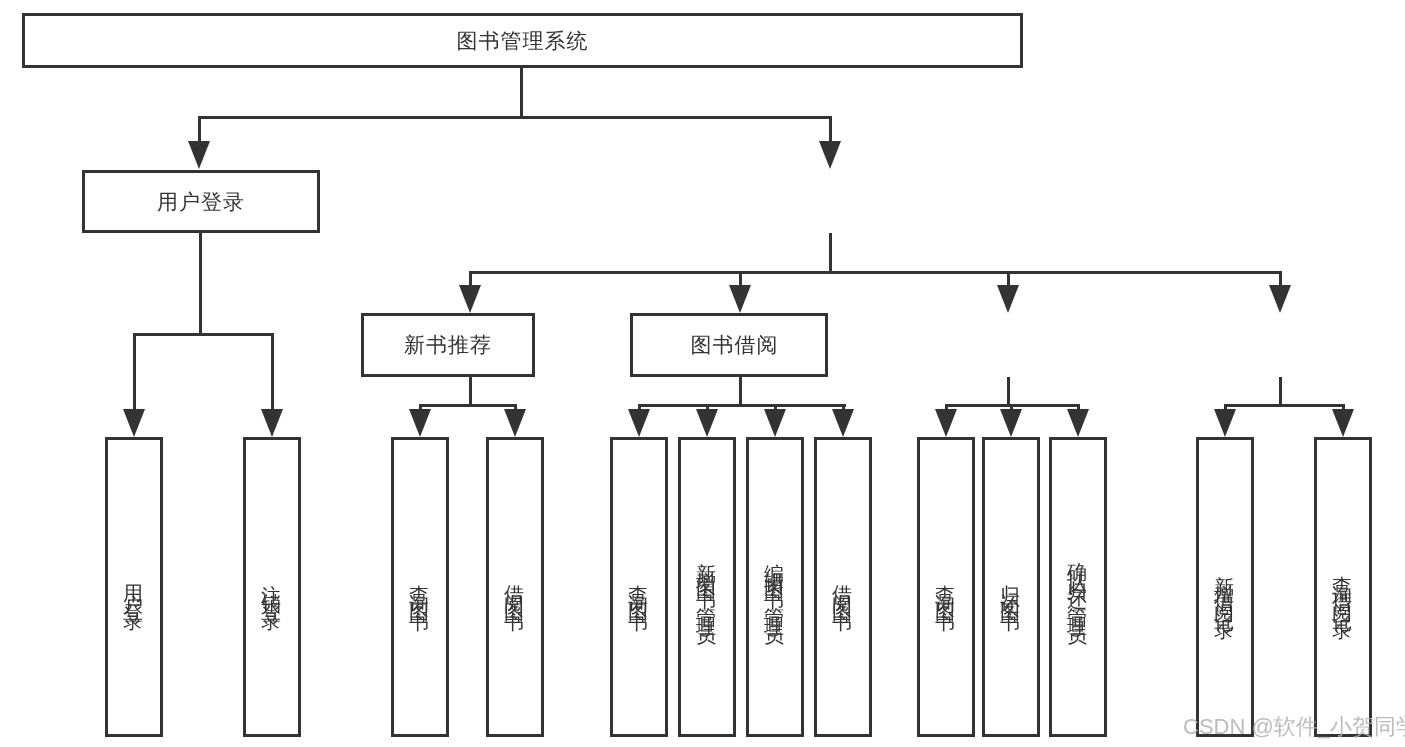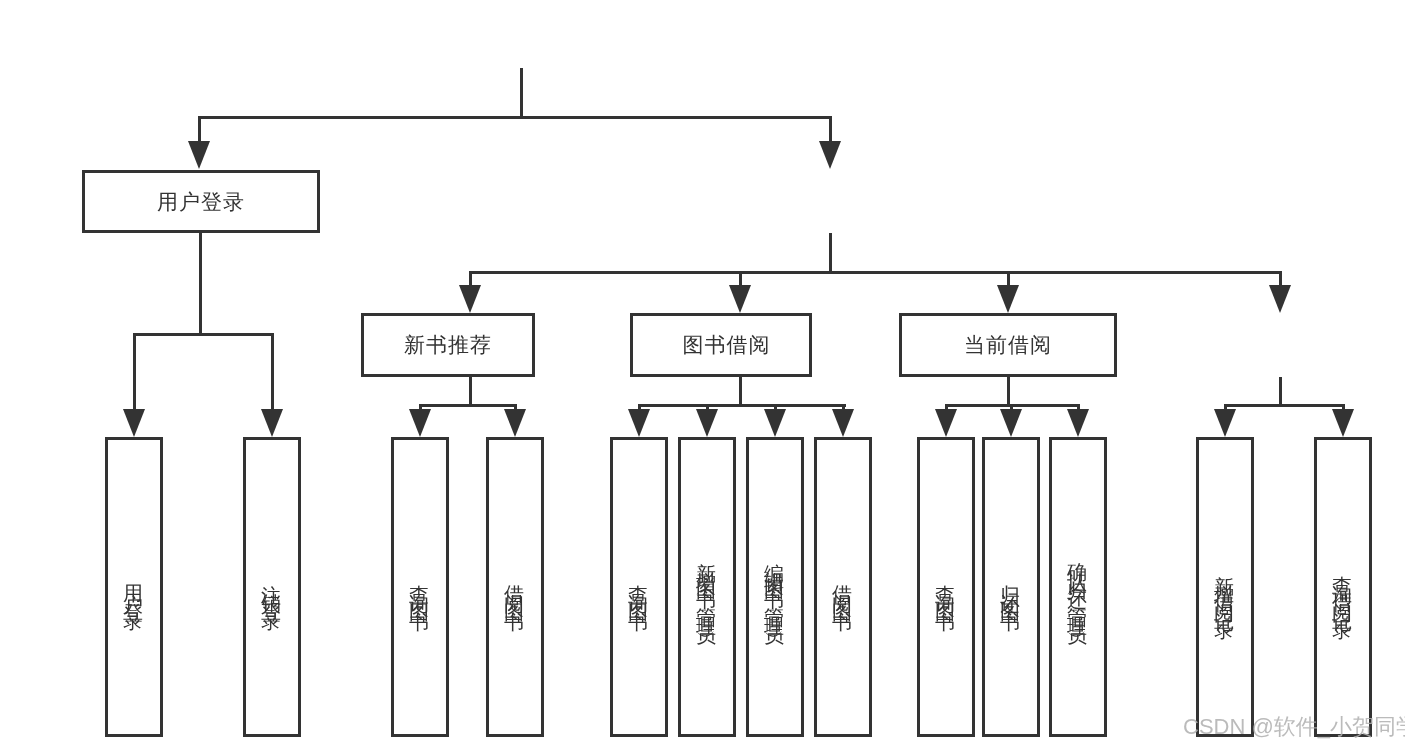--- a/index.html
+++ b/index.html
@@ -50,20 +50,23 @@
     opacity:.85;
     white-space:nowrap;
     z-index:5;
   }
 </style>
 </head>
 <body>
 
 <div class="canvas">
 
+  <div class="box hbox" style="left:22px;top:13px;width:1001px;height:55px;">
+    <span>图书管理系统</span>
+  </div>
 
   <div class="vline" style="left:520px;top:68px;height:50px;"></div>
   <div class="hline" style="left:198px;top:116px;width:634px;"></div>
   <div class="vline" style="left:198px;top:116px;height:27px;"></div>
   <div class="arrow" style="left:188px;top:141px;"></div>
   <div class="vline" style="left:829px;top:116px;height:27px;"></div>
   <div class="arrow" style="left:819px;top:141px;"></div>
 
   <div class="box hbox" style="left:82px;top:170px;width:238px;height:63px;">
     <span>用户登录</span>
@@ -83,25 +86,22 @@
   <div class="vline" style="left:739px;top:271px;height:18px;"></div>
   <div class="arrow" style="left:729px;top:285px;"></div>
   <div class="vline" style="left:1007px;top:271px;height:18px;"></div>
   <div class="arrow" style="left:997px;top:285px;"></div>
   <div class="vline" style="left:1279px;top:271px;height:18px;"></div>
   <div class="arrow" style="left:1269px;top:285px;"></div>
 
   <div class="box hbox" style="left:361px;top:313px;width:174px;height:64px;">
     <span>新书推荐</span>
   </div>
-  <div class="box hbox" style="left:630px;top:313px;width:182px;height:64px;padding-left:11px;">
+  <div class="box hbox" style="left:630px;top:313px;width:198px;height:64px;padding-left:11px;">
     <span>图书借阅</span>
-  </div>
-  <div class="box hbox" style="left:899px;top:313px;width:218px;height:64px;">
-    <span>当前借阅</span>
   </div>
 
   <div class="vline" style="left:469px;top:377px;height:30px;"></div>
   <div class="hline" style="left:419px;top:404px;width:98px;"></div>
   <div class="vline" style="left:419px;top:404px;height:8px;"></div>
   <div class="arrow" style="left:409px;top:409px;"></div>
   <div class="vline" style="left:514px;top:404px;height:8px;"></div>
   <div class="arrow" style="left:504px;top:409px;"></div>
 
   <div class="vline" style="left:739px;top:377px;height:30px;"></div>

